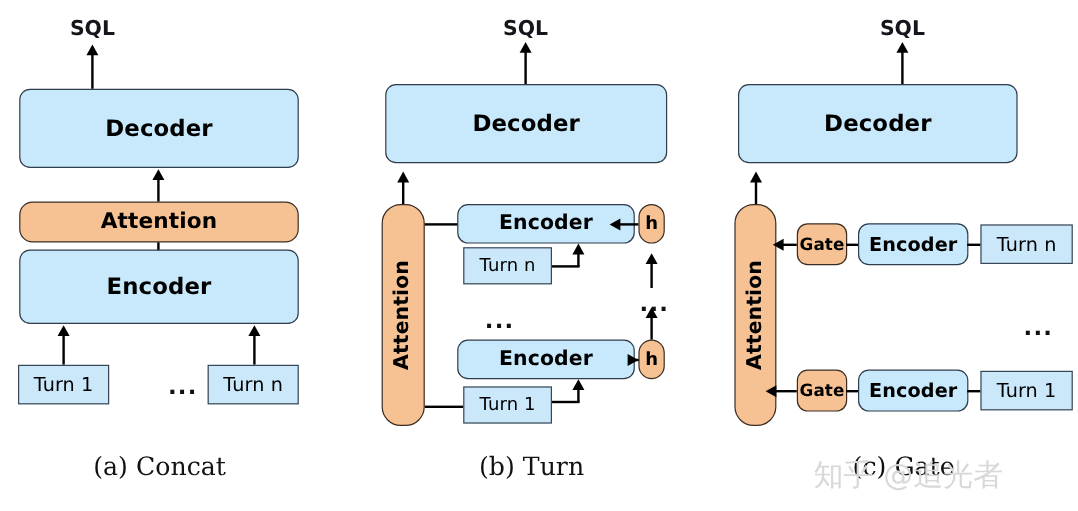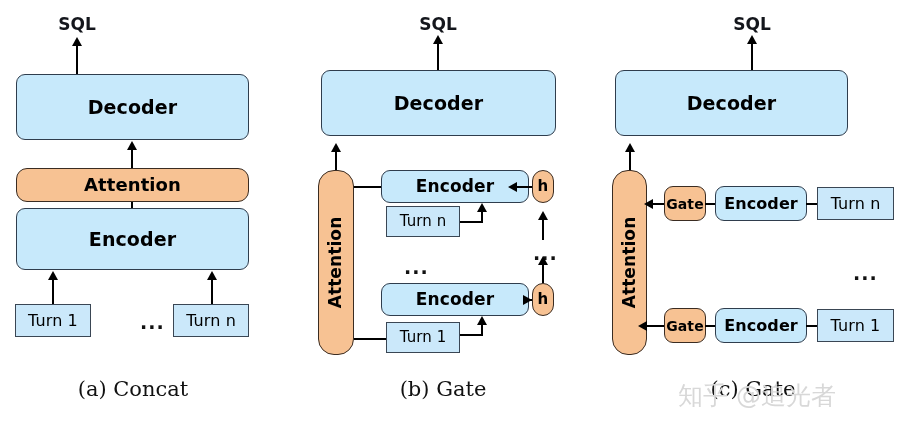--- a/index.html
+++ b/index.html
@@ -194,21 +194,21 @@
     <div class="arrow arr-up" style="left:237.5px;top:256px;"></div>
 
     <div class="ln hln" style="left:54px;top:338px;width:32px;"></div>
 
     <div class="ln hln" style="left:145px;top:334px;width:38px;"></div>
     <div class="ln vln" style="left:181px;top:323px;height:12px;"></div>
     <div class="arrow arr-up" style="left:176.5px;top:316px;"></div>
 
     <div class="node turn" style="left:86px;top:322px;width:74px;height:31px;font-size:15px;">Turn 1</div>
 
-    <div class="caption" style="left:-7px;top:377px;">(b) Gate</div>
+    <div class="caption" style="left:-7px;top:377px;">(b) Turn</div>
   </div>
 
   <div class="panel" style="left:600px;width:298px;">
 
     <div class="sql" style="left:112px;top:14px;">SQL</div>
 
     <div class="ln vln" style="left:151px;top:42px;height:28px;"></div>
     <div class="arrow arr-up" style="left:146.5px;top:35px;"></div>
 
     <div class="node blue" style="left:15px;top:70px;width:233px;height:66px;font-size:19px;">Decoder</div>

